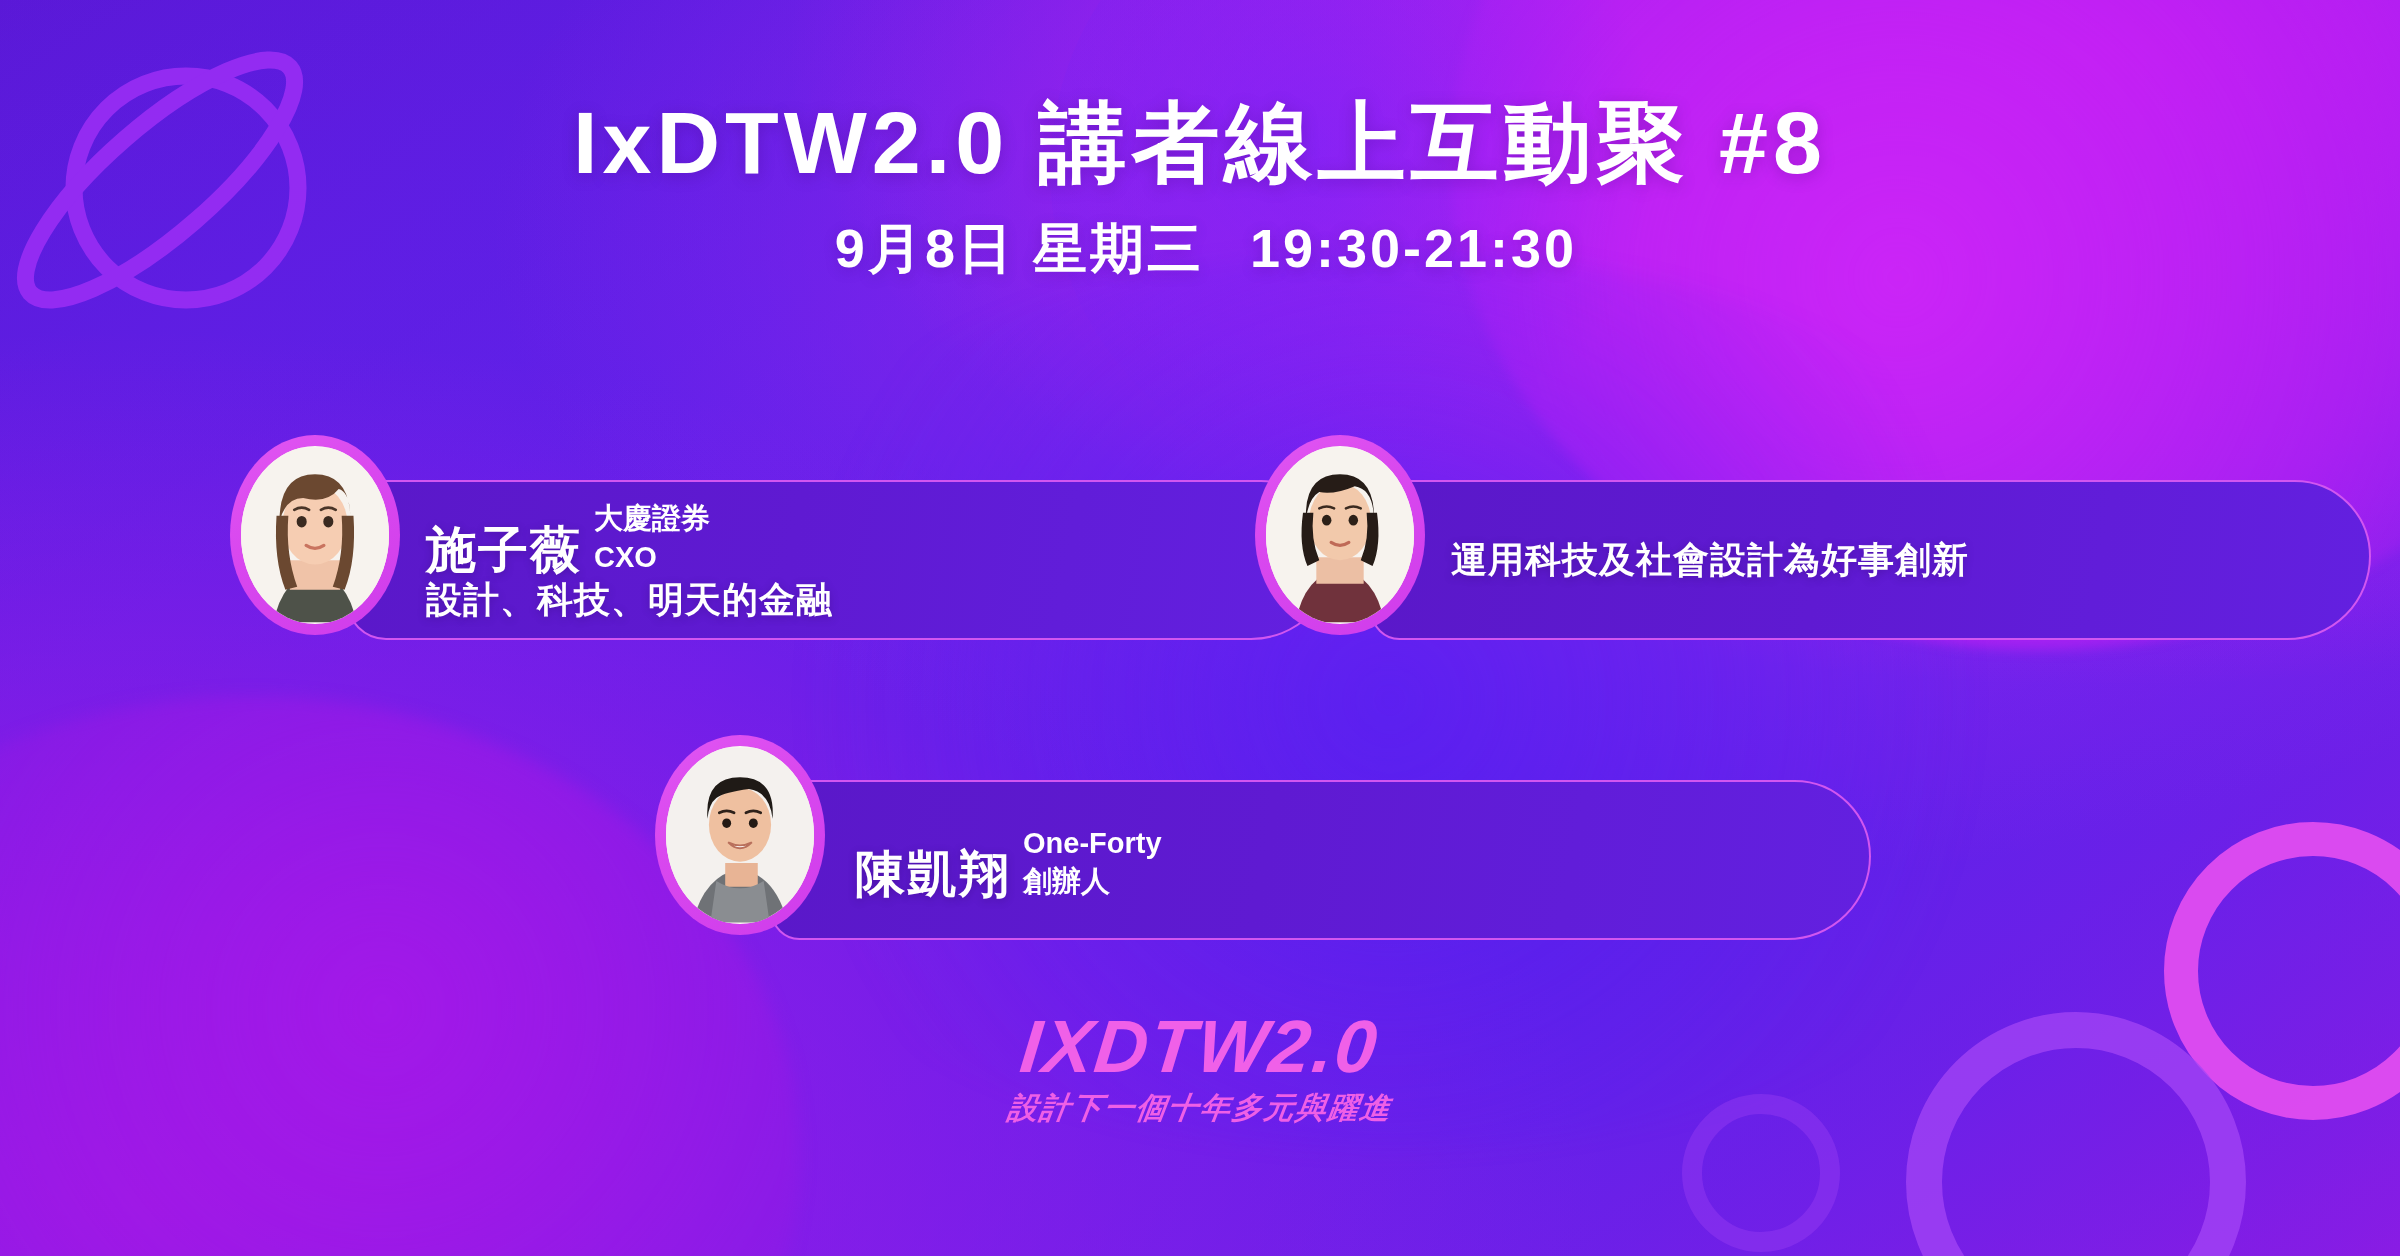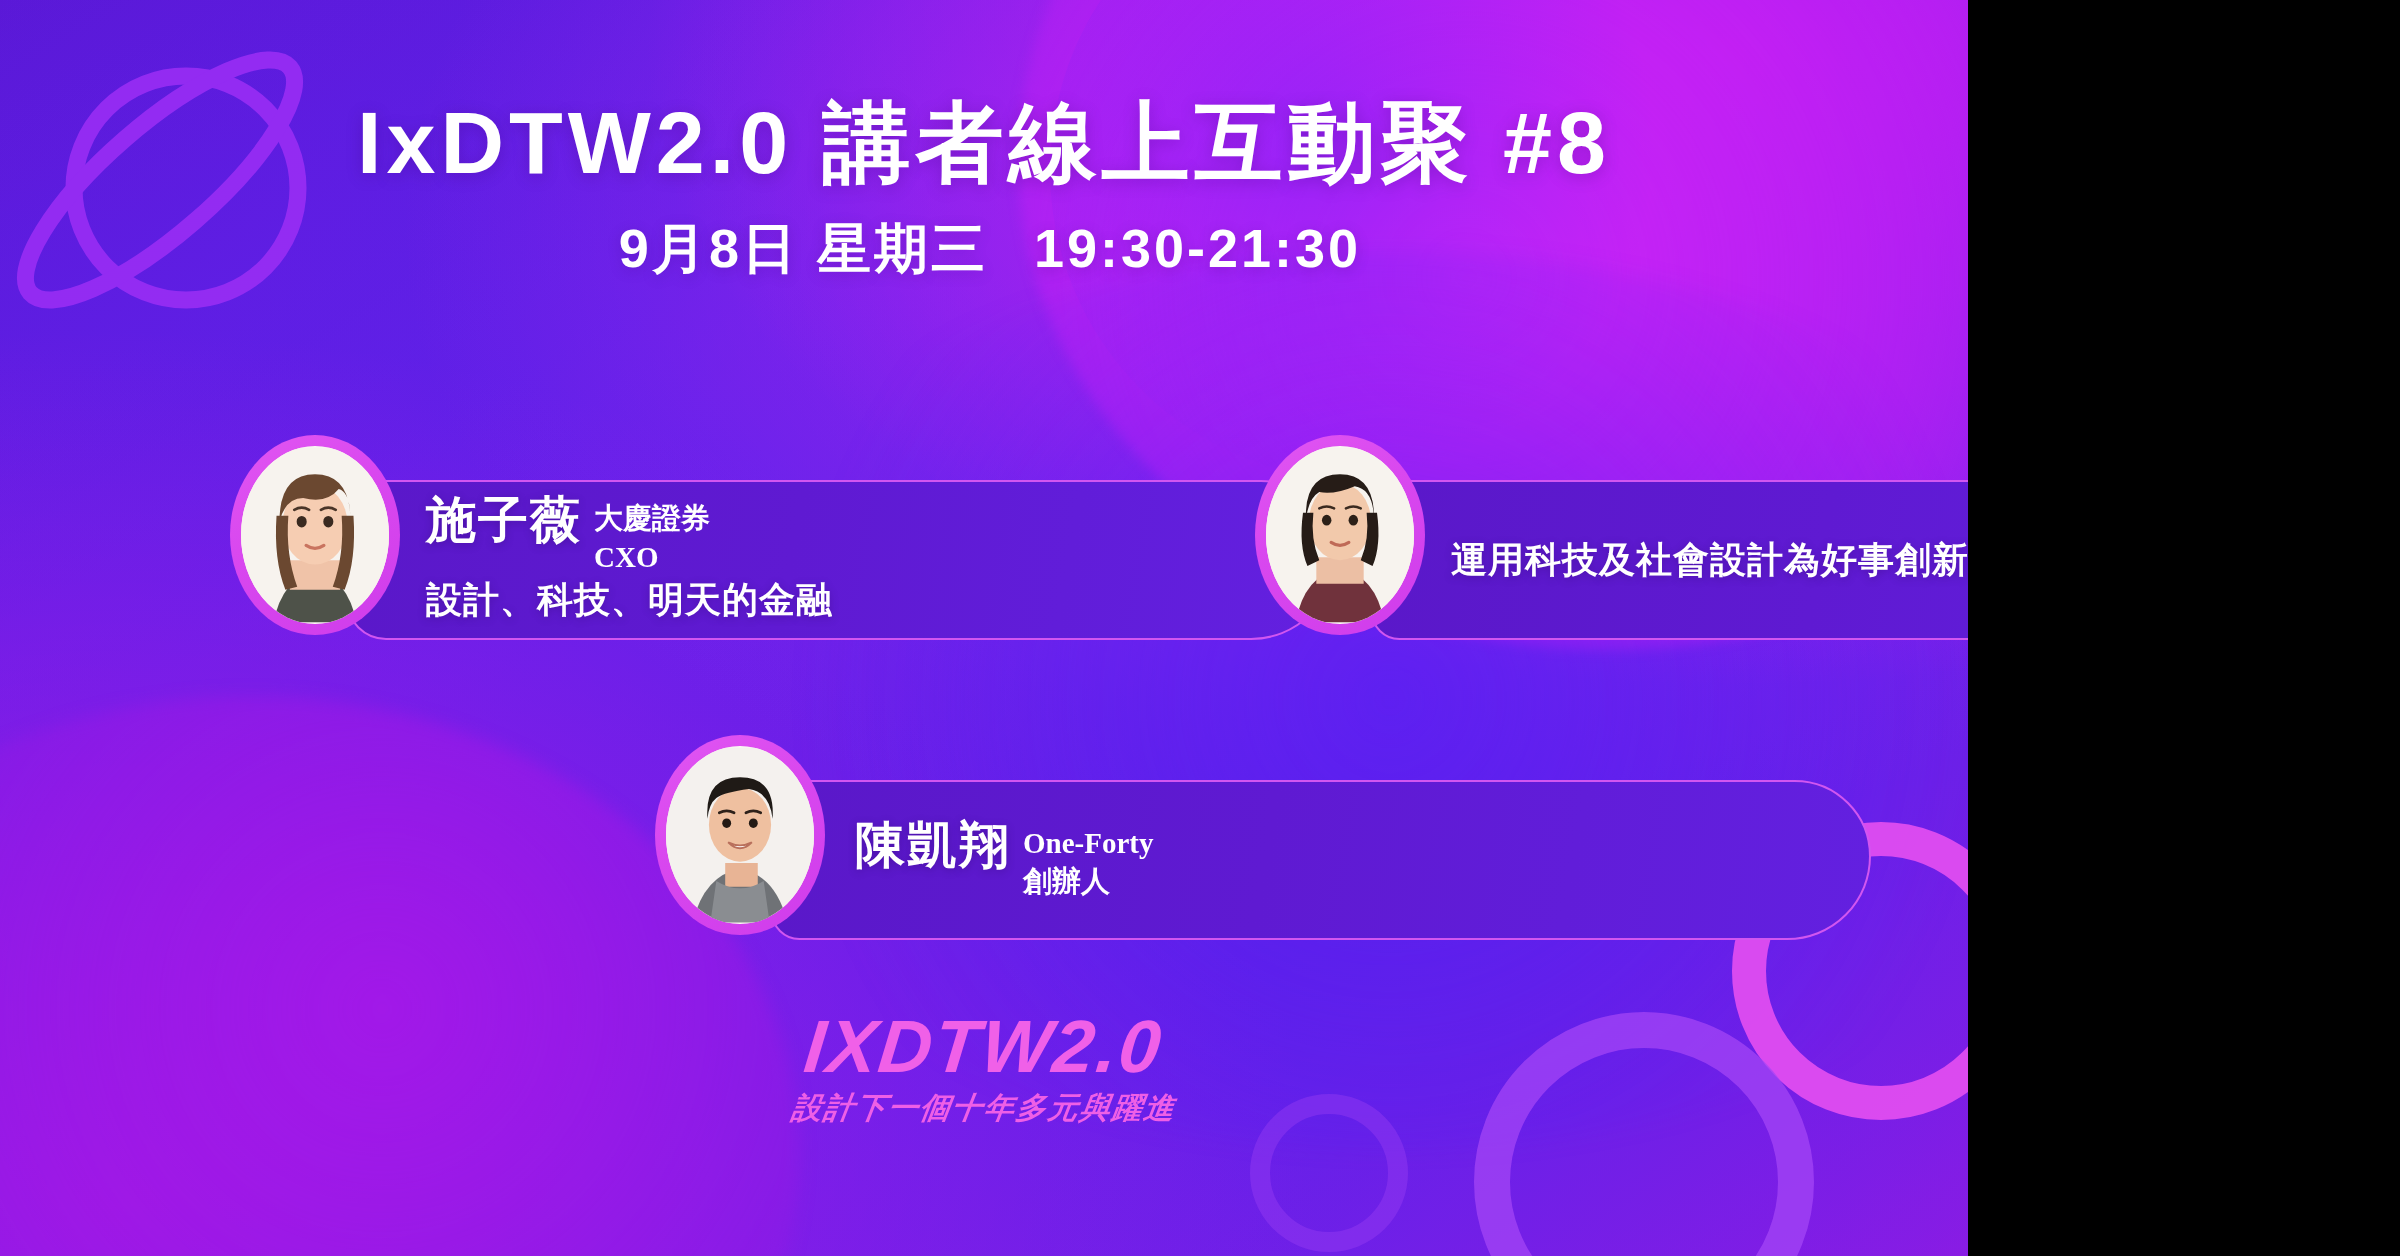--- a/index.html
+++ b/index.html
@@ -3,21 +3,21 @@
 <meta charset="utf-8">
 <title>IxDTW2.0</title>
 <style>
   html, body {
     margin: 0;
     padding: 0;
     background: #000;
   }
   #poster {
     position: relative;
-    width: 1968px;
+    width: 2400px;
     height: 1256px;
     overflow: hidden;
     font-family: "Liberation Sans", "DejaVu Sans", sans-serif;
     background:
       radial-gradient(120% 110% at 88% 4%, #c61df2 0%, rgba(198,29,242,0) 46%),
       radial-gradient(90% 95% at 70% 18%, #9b27f0 0%, rgba(155,39,240,0) 55%),
       radial-gradient(105% 120% at 6% 96%, #a019e6 0%, rgba(160,25,230,0) 58%),
       radial-gradient(130% 120% at 52% 62%, #5e21e8 0%, rgba(94,33,232,0) 70%),
       linear-gradient(148deg, #5a18d6 0%, #6320ea 34%, #5b23f2 58%, #7a1fe8 80%, #9c1ae2 100%);
   }
@@ -151,21 +151,21 @@
   .card-text {
     position: absolute;
     left: 196px;
     top: 0;
     height: 160px;
     display: flex;
     flex-direction: column;
     justify-content: center;
     z-index: 4;
   }
-  .name-row { display: flex; align-items: flex-start; font-family: Liberation Serif, serif; }
+  .name-row { display: flex; align-items: flex-end; }
   .sp-name {
     color: #fff;
     font-size: 50px;
     font-weight: 700;
     letter-spacing: 2px;
     line-height: 1.02;
     white-space: nowrap;
     text-shadow: 0 2px 8px rgba(40,0,90,.3);
   }
   .sp-meta {

